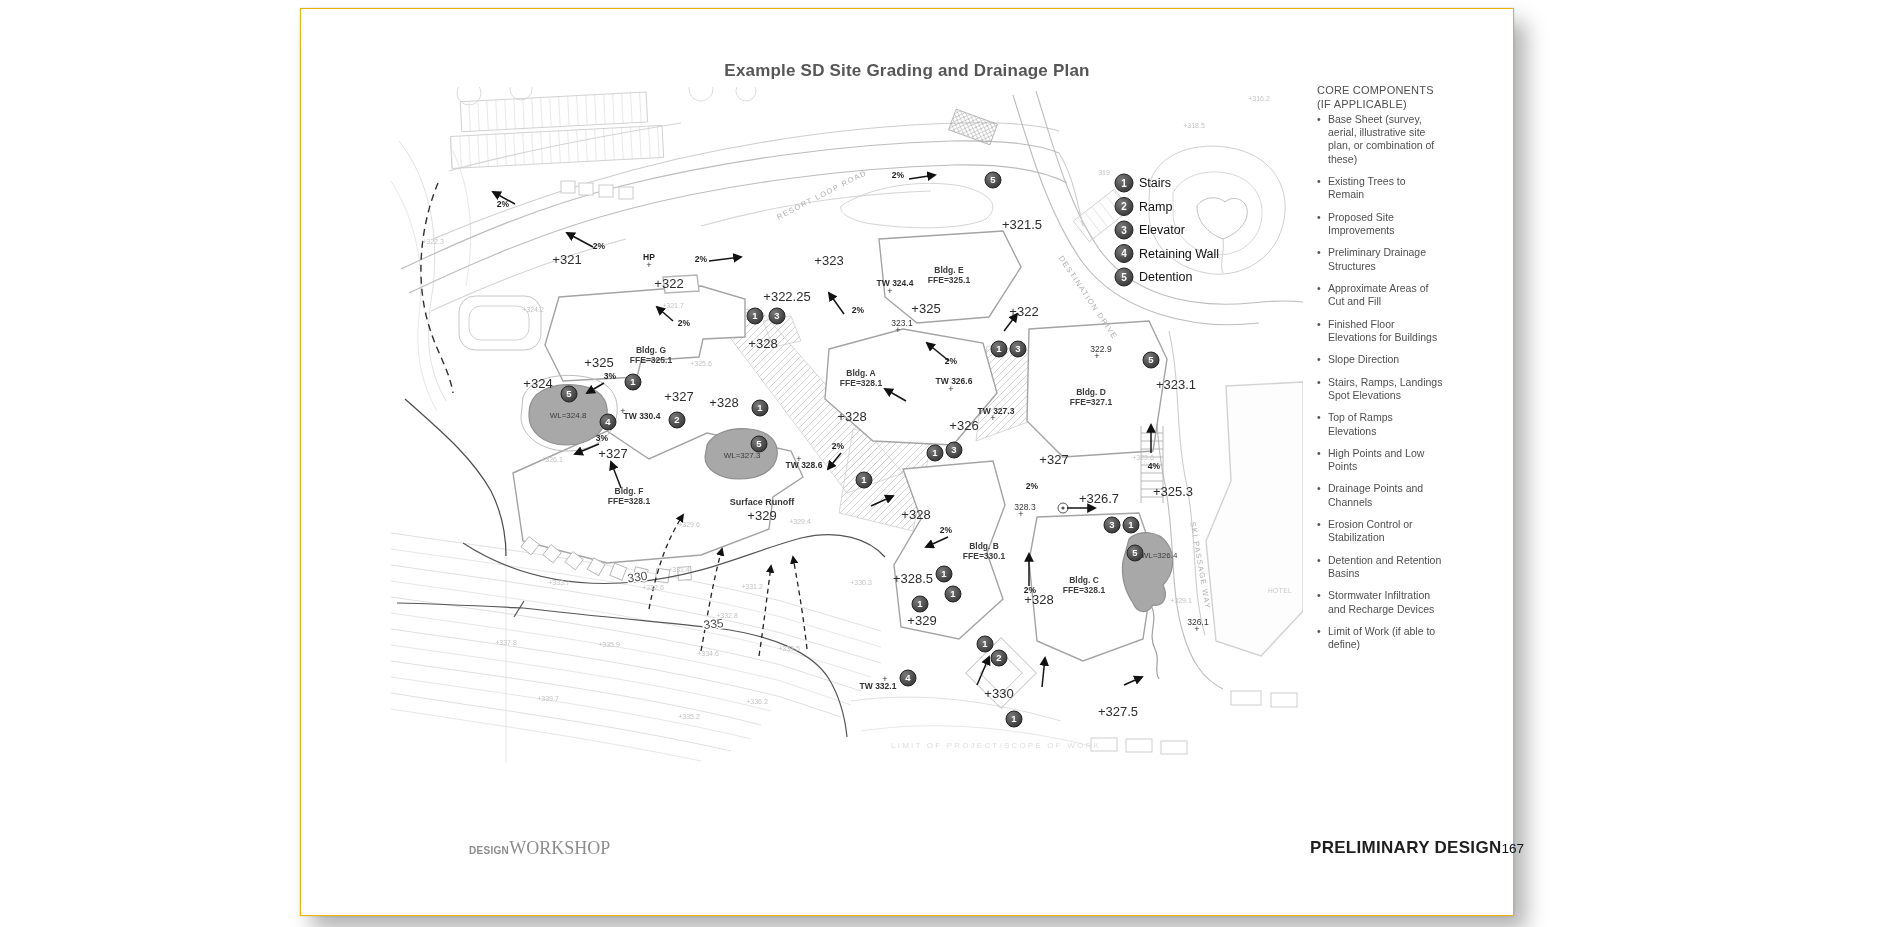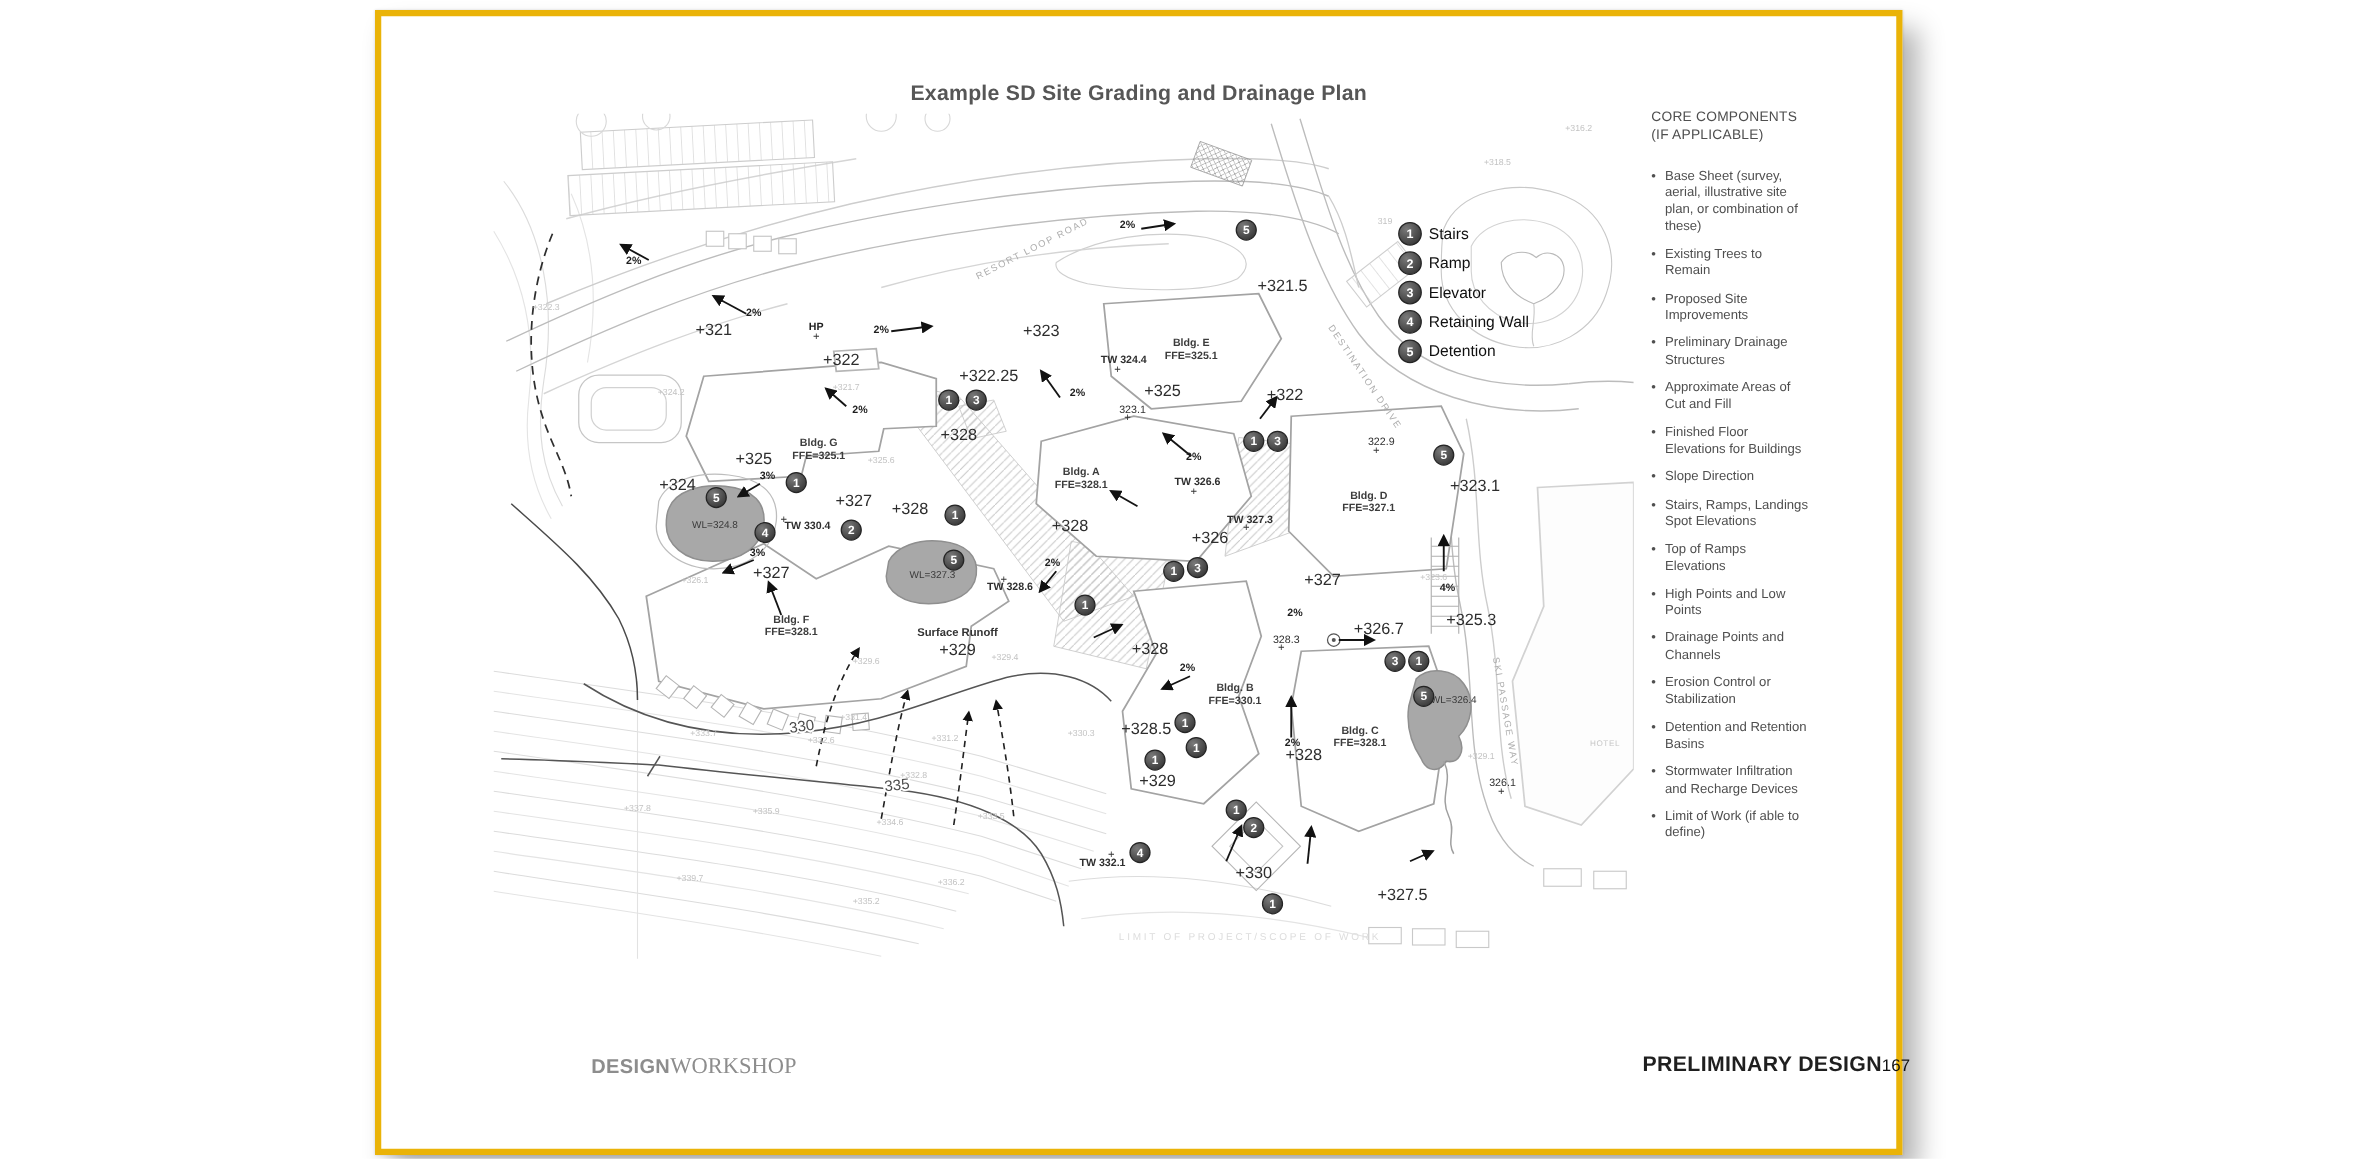--- a/index.html
+++ b/index.html
@@ -2,21 +2,21 @@
 <html><head>
 <meta charset="utf-8">
 <style>
   html,body{margin:0;padding:0;}
   body{
     width:1900px;height:927px;position:relative;background:#ffffff;
     font-family:"Liberation Sans",sans-serif;overflow:hidden;
   }
   .page{
     position:absolute;left:300px;top:8px;width:1212px;height:906px;
-    background:#fff;border:5px solid #eab308;
+    background:#fff;border:1px solid #eab308;
     box-shadow:0 0 2px rgba(0,0,0,.15), 12px 14px 20px rgba(0,0,0,.30);
   }
   .page-title{
     position:absolute;top:52px;left:0;right:0;text-align:center;
     font-size:17px;font-weight:bold;color:#565656;letter-spacing:.2px;
   }
   .plan-wrap{position:absolute;left:88px;top:78px;width:914px;height:682px;}
   svg{display:block;}
 
   
@@ -37,30 +37,30 @@
   .legend-text{font-size:12.5px;fill:#101010;}
   .mc{fill:url(#mgrad);stroke:#242424;stroke-width:1;}
   .mt{font-size:9.5px;font-weight:bold;fill:#fff;}
   .mt2{font-size:10px;font-weight:bold;fill:#fff;}
   .arrow{stroke:#141414;stroke-width:1.5;}
   .runoff{stroke:#222;stroke-width:1.3;fill:none;stroke-dasharray:5 4;}
 
   .sidebar{
     position:absolute;left:1016px;top:74px;width:126px;color:#4f4f4f;
   }
-  .sidebar-heading{font-size:11px;line-height:1.3;letter-spacing:.2px;margin-bottom:19px;}
+  .sidebar-heading{font-size:11px;line-height:1.3;letter-spacing:.2px;margin-bottom:1px;}
   .core-list{list-style:none;margin:0;padding:0;}
   .core-list li{
     position:relative;padding-left:11px;margin-bottom:9px;
     font-size:10.5px;line-height:1.27;
   }
   .core-list li::before{content:"\2022";position:absolute;left:0;top:0;}
 
   .footer-left{position:absolute;left:168px;top:829px;color:#8d8d8d;}
-  .dw-bold{font-weight:bold;font-size:16px;letter-spacing:.3px;}
+  .dw-bold{font-weight:bold;font-size:10px;letter-spacing:.3px;}
   .dw-serif{font-family:"Liberation Serif",serif;font-size:18px;}
   .footer-right{position:absolute;left:985px;top:829px;color:#1f1f1f;white-space:nowrap;}
   .fr-label{font-size:17px;font-weight:bold;letter-spacing:.3px;padding-left:24px;}
   .fr-page{font-size:13.5px;font-weight:normal;margin-left:0;color:#111;}
 </style>
 </head>
 <body>
 
 <div class="page">
 

